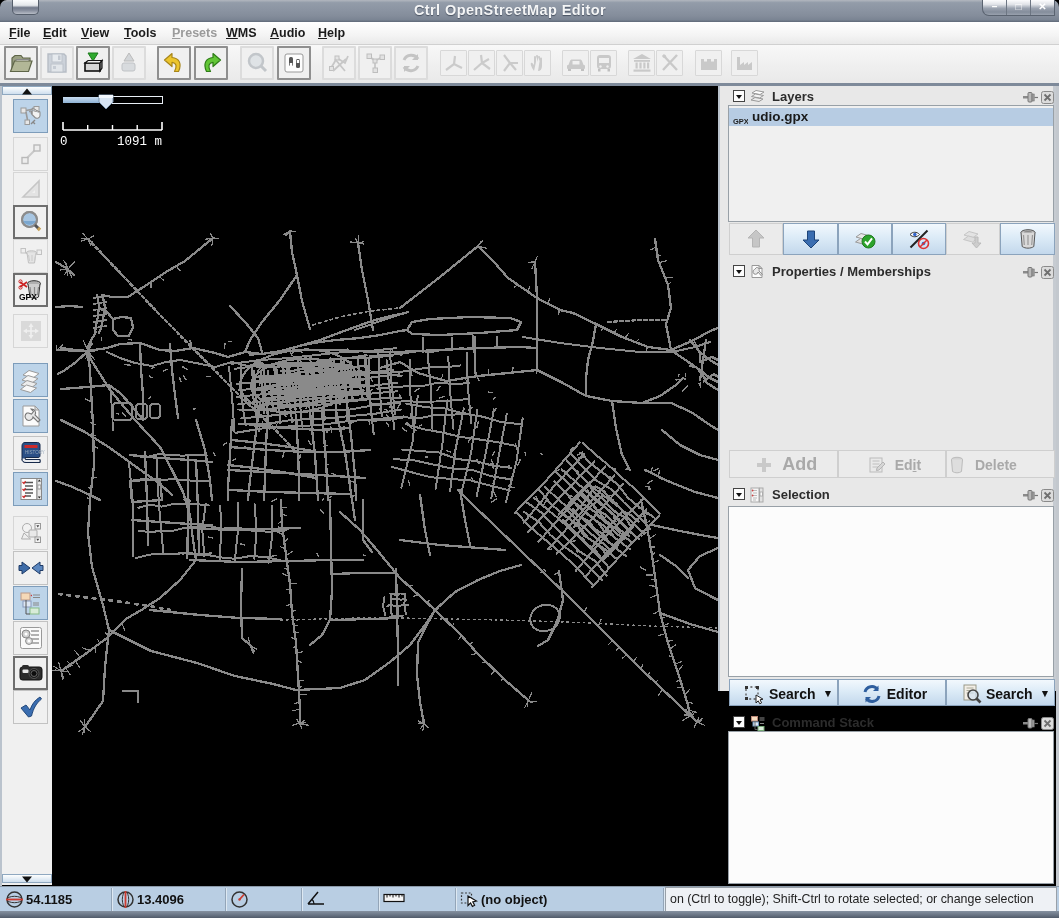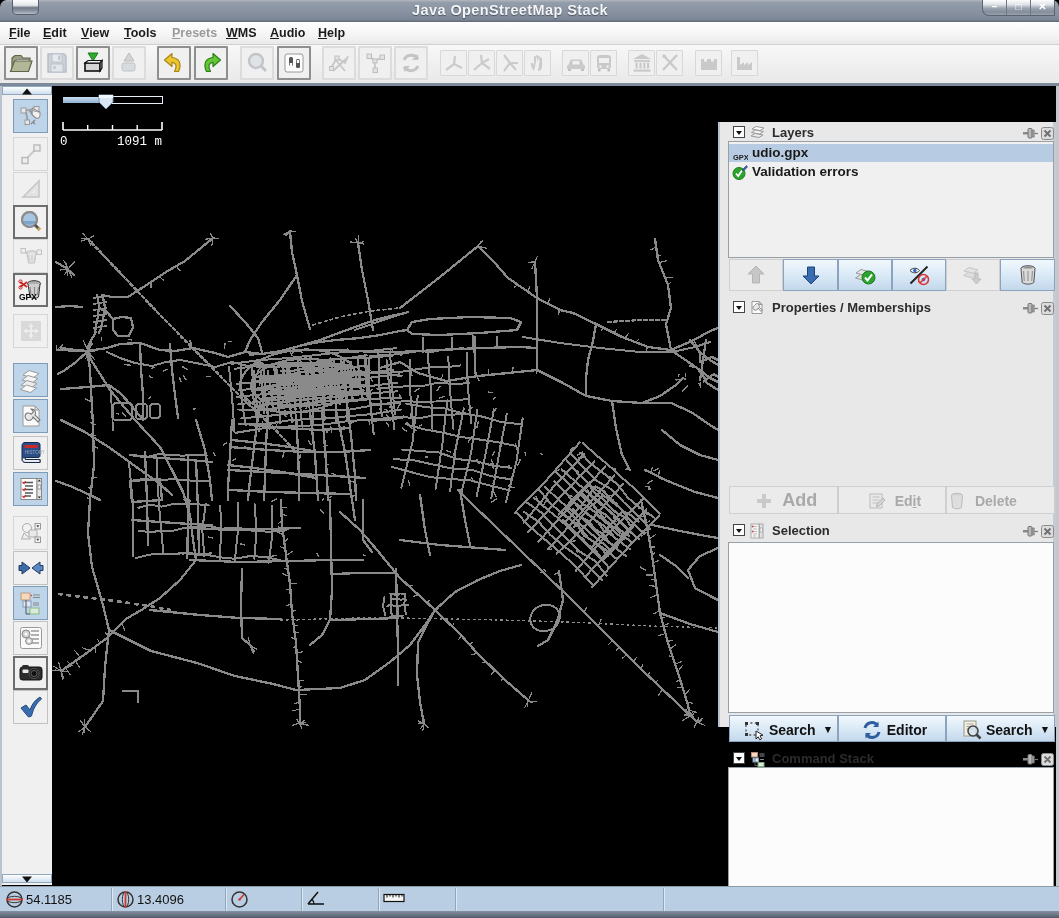--- a/index.html
+++ b/index.html
@@ -24,40 +24,40 @@
 #bluestrip{left:0;top:83px;width:1059px;height:3px;background:#7e8a9a;}
 #rail{left:0;top:86px;width:52px;height:799px;background:#f0f0f0;border-left:2px solid #bac3cd;}
 .sbtn{position:absolute;left:11px;width:35px;height:34px;background:#f0f0f0;border:1px solid #d6d6d6;}
 .sbtn.on{background:#bdd4e9;border:1px solid #7d9cba;}
 .sbtn.en{border:2px solid #6e6e6e;}
 .sbtn.en2{border:1px solid #c2c2c2;}
 .sbtn svg{position:absolute;left:50%;top:50%;transform:translate(-50%,-50%);}
 .scrollarr{position:absolute;left:0px;width:50px;height:9px;background:linear-gradient(180deg,#fdfefe,#cfdfee);border:1px solid #8fa8c0;}
 .scrollarr svg{display:block;margin:0 auto;}
 #map{left:52px;top:86px;width:666px;height:799px;background:#000;overflow:hidden;}
-#dock{left:718px;top:86px;width:338px;height:605px;background:#e8e8e8;border-left:2px solid #bac3cd;border-right:3px solid #c6cbd1;margin-top:36px;}
+#dock{left:718px;top:86px;width:338px;height:605px;background:#e8e8e8;border-left:2px solid #bac3cd;border-right:3px solid #c6cbd1;}
 .ptitle{position:absolute;left:6px;width:328px;height:18px;}
 .ptxt{position:absolute;left:46px;top:1px;font-size:13px;font-weight:bold;color:#2c2c2c;}
 .collapse{position:absolute;left:7px;top:2px;width:12px;height:12px;border:1px solid #444;background:#fdfdfd;}
 .pic{position:absolute;left:24px;top:1px;}
 .pin{position:absolute;left:296px;top:2px;}
 .pclose{position:absolute;left:315px;top:2px;}
 .pbox{position:absolute;left:8px;width:326px;border:1px solid #98a0a7;background:#fcfcfc;}
 #status{left:0;top:886px;width:1059px;height:25px;background:#b9cee3;border-top:1px solid #8c9aa9;}
 .seg{position:absolute;top:0;height:25px;}
 .segline{position:absolute;top:1px;width:2px;height:23px;background:linear-gradient(90deg,#93a5b8 50%,#dde8f2 50%);}
-.stxt{position:absolute;top:5px;font-size:13px;font-weight:normal;color:#111;}
+.stxt{position:absolute;top:5px;font-size:13px;font-weight:bold;color:#111;}
 #stmsg{position:absolute;left:665px;top:0px;width:392px;height:25px;background:#eef1f5;border:1px solid #98a0a8;
  font-size:12.4px;color:#222;line-height:23px;padding-left:4px;}
 #bottomstrip{left:0;top:911px;width:1059px;height:7px;background:linear-gradient(180deg,#8591a0 0%,#6a7585 55%,#515b6a 100%);}
 #leftborder{left:0;top:22px;width:2px;height:889px;background:#c3c8ce;}
 #rightborder{left:1056px;top:22px;width:3px;height:889px;background:#c3c8ce;}
 </style></head><body>
 <div class="abs" id="titlebar">
-    <div class="abs" id="titletext">Java OpenStreetMap Stack</div>
+    <div class="abs" id="titletext">Ctrl OpenStreetMap Editor</div>
     <div class="abs" id="winmenu"></div>
     <div class="abs" id="winbtns">
       <div>–</div>
       <div>□</div>
       <div>✕</div>
     </div>
   </div>
 <div class="abs" id="leftborder"></div>
 <div class="abs" id="rightborder"></div>
 <div class="abs" id="menubar">
@@ -1099,28 +1099,20 @@
           <path d="M3.5 3.5 l6 6 M9.5 3.5 l-6 6" stroke="#6f6f6f" stroke-width="1.8"></path>
         </svg></div>
     </div>
     <div class="pbox" style="top:19px;height:117px;background:#f0f0f0;">
       <div class="abs" style="left:0;top:2px;width:324px;height:18px;background:#b7cce3;">
         <div class="abs" style="left:4px;top:4px"><svg width="15" height="10" viewBox="0 0 15 10">
             <text x="0" y="8" font-family="Liberation Sans" font-size="7.5" font-weight="bold" fill="#222">GPX</text>
           </svg></div>
         <div class="abs" style="left:23px;top:1px;font-size:13.5px;font-weight:bold;color:#1a1a1a;">udio.gpx</div>
       </div>
-      <div class="abs" style="left:0;top:20px;width:324px;height:20px;">
-        <div class="abs" style="left:3px;top:2px"><svg width="16" height="16" viewBox="0 0 16 16">
-            <circle cx="7" cy="9.5" r="6" fill="#2ca32c" stroke="#1d7a1d"></circle>
-            <path d="M4 9.5 l2.2 2.5 L10 6.5" stroke="#fff" stroke-width="1.8" fill="none"></path>
-            <path d="M10 6 L14.5 1.5 l1 1.5 -4 4z" fill="#3a62a0" stroke="#24406e" stroke-width="0.6"></path>
-          </svg></div>
-        <div class="abs" style="left:23px;top:2px;font-size:13.5px;font-weight:bold;color:#1a1a1a;">Validation errors</div>
-      </div>
     </div>
     <div class="abs" style="left:9px;top:137px;width:54px;height:32px;background:#ebebeb;border:1px solid #cfcfcf;text-align:center;"><div style="margin-top:3px;display:inline-block"><svg width="24" height="24" viewBox="0 0 24 24">
           <path d="M12 3 L20 11 h-4.5 V20 h-7 V11 H4 z" fill="#c6c6c6" stroke="#b5b5b5"></path>
         </svg></div></div>
     <div class="abs" style="left:63px;top:137px;width:55px;height:32px;background:linear-gradient(180deg,#f2f8fd 0%,#dcebf7 45%,#c3d8ec 100%);border:1px solid #8ba3bc;text-align:center;"><div style="margin-top:3px;display:inline-block"><svg width="24" height="24" viewBox="0 0 24 24">
           <path d="M12 21 L20 13 h-4.5 V4 h-7 V13 H4 z" fill="#3a6db0" stroke="#1e4478"></path>
         </svg></div></div>
     <div class="abs" style="left:118px;top:137px;width:54px;height:32px;background:linear-gradient(180deg,#f2f8fd 0%,#dcebf7 45%,#c3d8ec 100%);border:1px solid #8ba3bc;text-align:center;"><div style="margin-top:3px;display:inline-block"><svg width="24" height="24" viewBox="0 0 24 24">
           <path d="M3 10 l5-3.5 9 2.5 -5 3.5z" fill="#e8e8e8" stroke="#999"></path>
           <path d="M2.5 15 l5-3.5 9 2.5 -5 3.5z" fill="#dfdfdf" stroke="#999"></path>
@@ -1287,14 +1279,22 @@
         </svg></div>
     </div>
     <div class="segline" style="left:378px"></div>
     <div class="seg" style="left:380px;width:75px">
       <div class="abs" style="left:3px;top:3px"><svg width="22" height="12" viewBox="0 0 22 12">
           <rect x="1" y="2.5" width="20" height="7" fill="#f5f5f5" stroke="#111" stroke-width="1.2"></rect>
           <path d="M4 2.5 v3 M7 2.5 v2 M10 2.5 v3 M13 2.5 v2 M16 2.5 v3 M19 2.5 v2" stroke="#111" stroke-width="1"></path>
         </svg></div>
     </div>
     <div class="segline" style="left:455px"></div>
+    <div class="seg" style="left:457px;width:206px">
+      <div class="abs" style="left:3px;top:3px"><svg width="20" height="19" viewBox="0 0 20 19">
+          <rect x="1.5" y="3" width="10" height="10" fill="none" stroke="#333" stroke-dasharray="1.8 1.8" stroke-width="1.2"></rect>
+          <path d="M8 6 l0 9.5 2.6-2.6 1.8 3.6 2.2-1.2 -1.8-3.5 3.6-0.8z" fill="#fff" stroke="#111" stroke-width="1.2"></path>
+        </svg></div>
+      <div class="stxt" style="left:24px">(no object)</div>
+    </div>
     <div class="segline" style="left:663px"></div>
+    <div id="stmsg">on (Ctrl to toggle); Shift-Ctrl to rotate selected; or change selection</div>
   </div>
 <div class="abs" id="bottomstrip"></div>
 </body></html>

